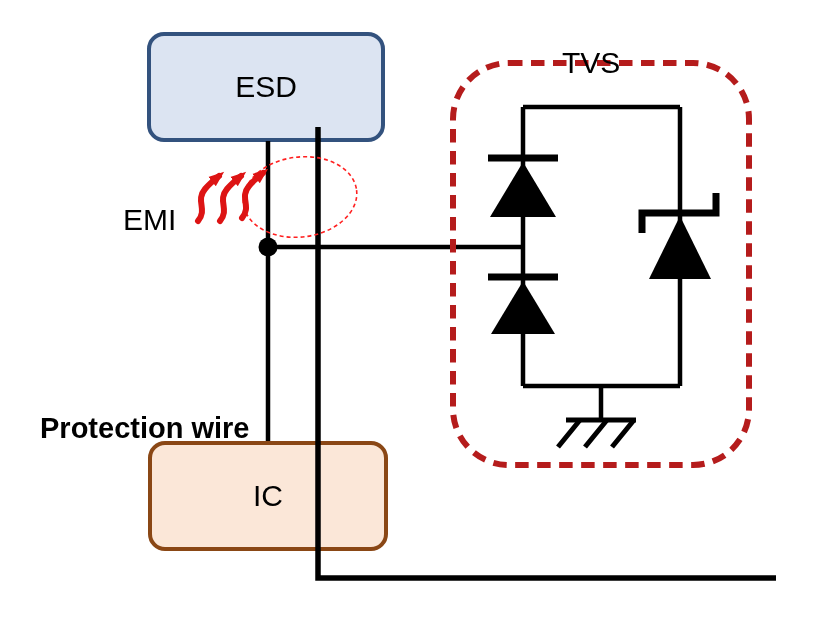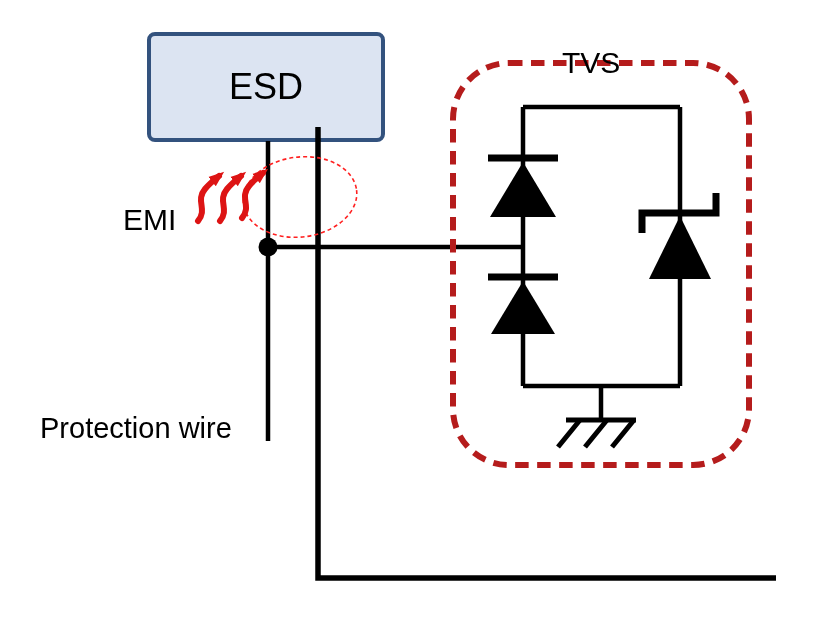--- a/index.html
+++ b/index.html
@@ -11,21 +11,21 @@
   }
   html,body{margin:0;padding:0;background:var(--background);}
   .stage{
     position:relative;width:818px;height:620px;overflow:hidden;
     background:var(--background);
     font-family:"Liberation Sans", sans-serif;
     color:var(--text);
   }
   .box{
     position:absolute;display:flex;align-items:center;justify-content:center;
-    box-sizing:border-box;border-radius:8px;font-size:36px;
+    box-sizing:border-box;border-radius:17px;font-size:30px;
   }
   .box.esd{
     left:147px;top:32px;width:238px;height:110px;
     background:var(--esd_fill);border:4.5px solid var(--esd_border);
   }
   .box.ic{
     left:148px;top:441px;width:240px;height:110px;
     background:var(--ic_fill);border:4.5px solid var(--ic_border);
   }
   svg.circuit{position:absolute;left:0;top:0;width:818px;height:620px;pointer-events:none;}
@@ -33,32 +33,35 @@
   .wire-thick{stroke:var(--wire);stroke-width:5.5;fill:none;}
   .bar{stroke:var(--wire);stroke-width:7;fill:none;}
   .gnd{stroke:var(--wire);stroke-width:5;fill:none;}
   .diode{fill:var(--wire);stroke:none;}
   .tvs-box{stroke:var(--tvs_border);stroke-width:6;fill:none;stroke-dasharray:13.5 8.5;}
   .surge{stroke:var(--highlight_ellipse);stroke-width:1.6;fill:none;stroke-dasharray:4 3;}
   .emi-arrow{stroke:var(--emi_arrow);stroke-width:6;fill:none;stroke-linecap:round;}
   .lbl{position:absolute;white-space:nowrap;line-height:1;margin-top:24px;}
   .lbl.emi{left:123px;top:181px;font-size:30px;}
   .lbl.tvs{left:562px;top:24px;font-size:30px;}
-  .lbl.prot{left:40px;top:390px;font-size:29px;}
+  .lbl.prot{left:40px;top:390px;font-size:29px;font-weight:bold;}
   .lbl.unprot{left:446px;top:537px;font-size:31px;}
 </style>
 </head>
 <body>
 
 <div class="stage">
 
   <div class="box esd">
     <span>ESD</span>
   </div>
 
+  <div class="box ic">
+    <span>IC</span>
+  </div>
 
   <svg class="circuit" viewBox="0 0 818 620">
     <defs>
       <marker id="ah" viewBox="0 0 10 10" refX="5.5" refY="5" markerWidth="2.7" markerHeight="2.7" orient="auto">
         <path d="M0,1.3 L9.6,5 L0,8.7 Z" fill="var(--emi_arrow)"></path>
       </marker>
     </defs>
 
     <path class="wire" d="M268,141 V441"></path>
 

